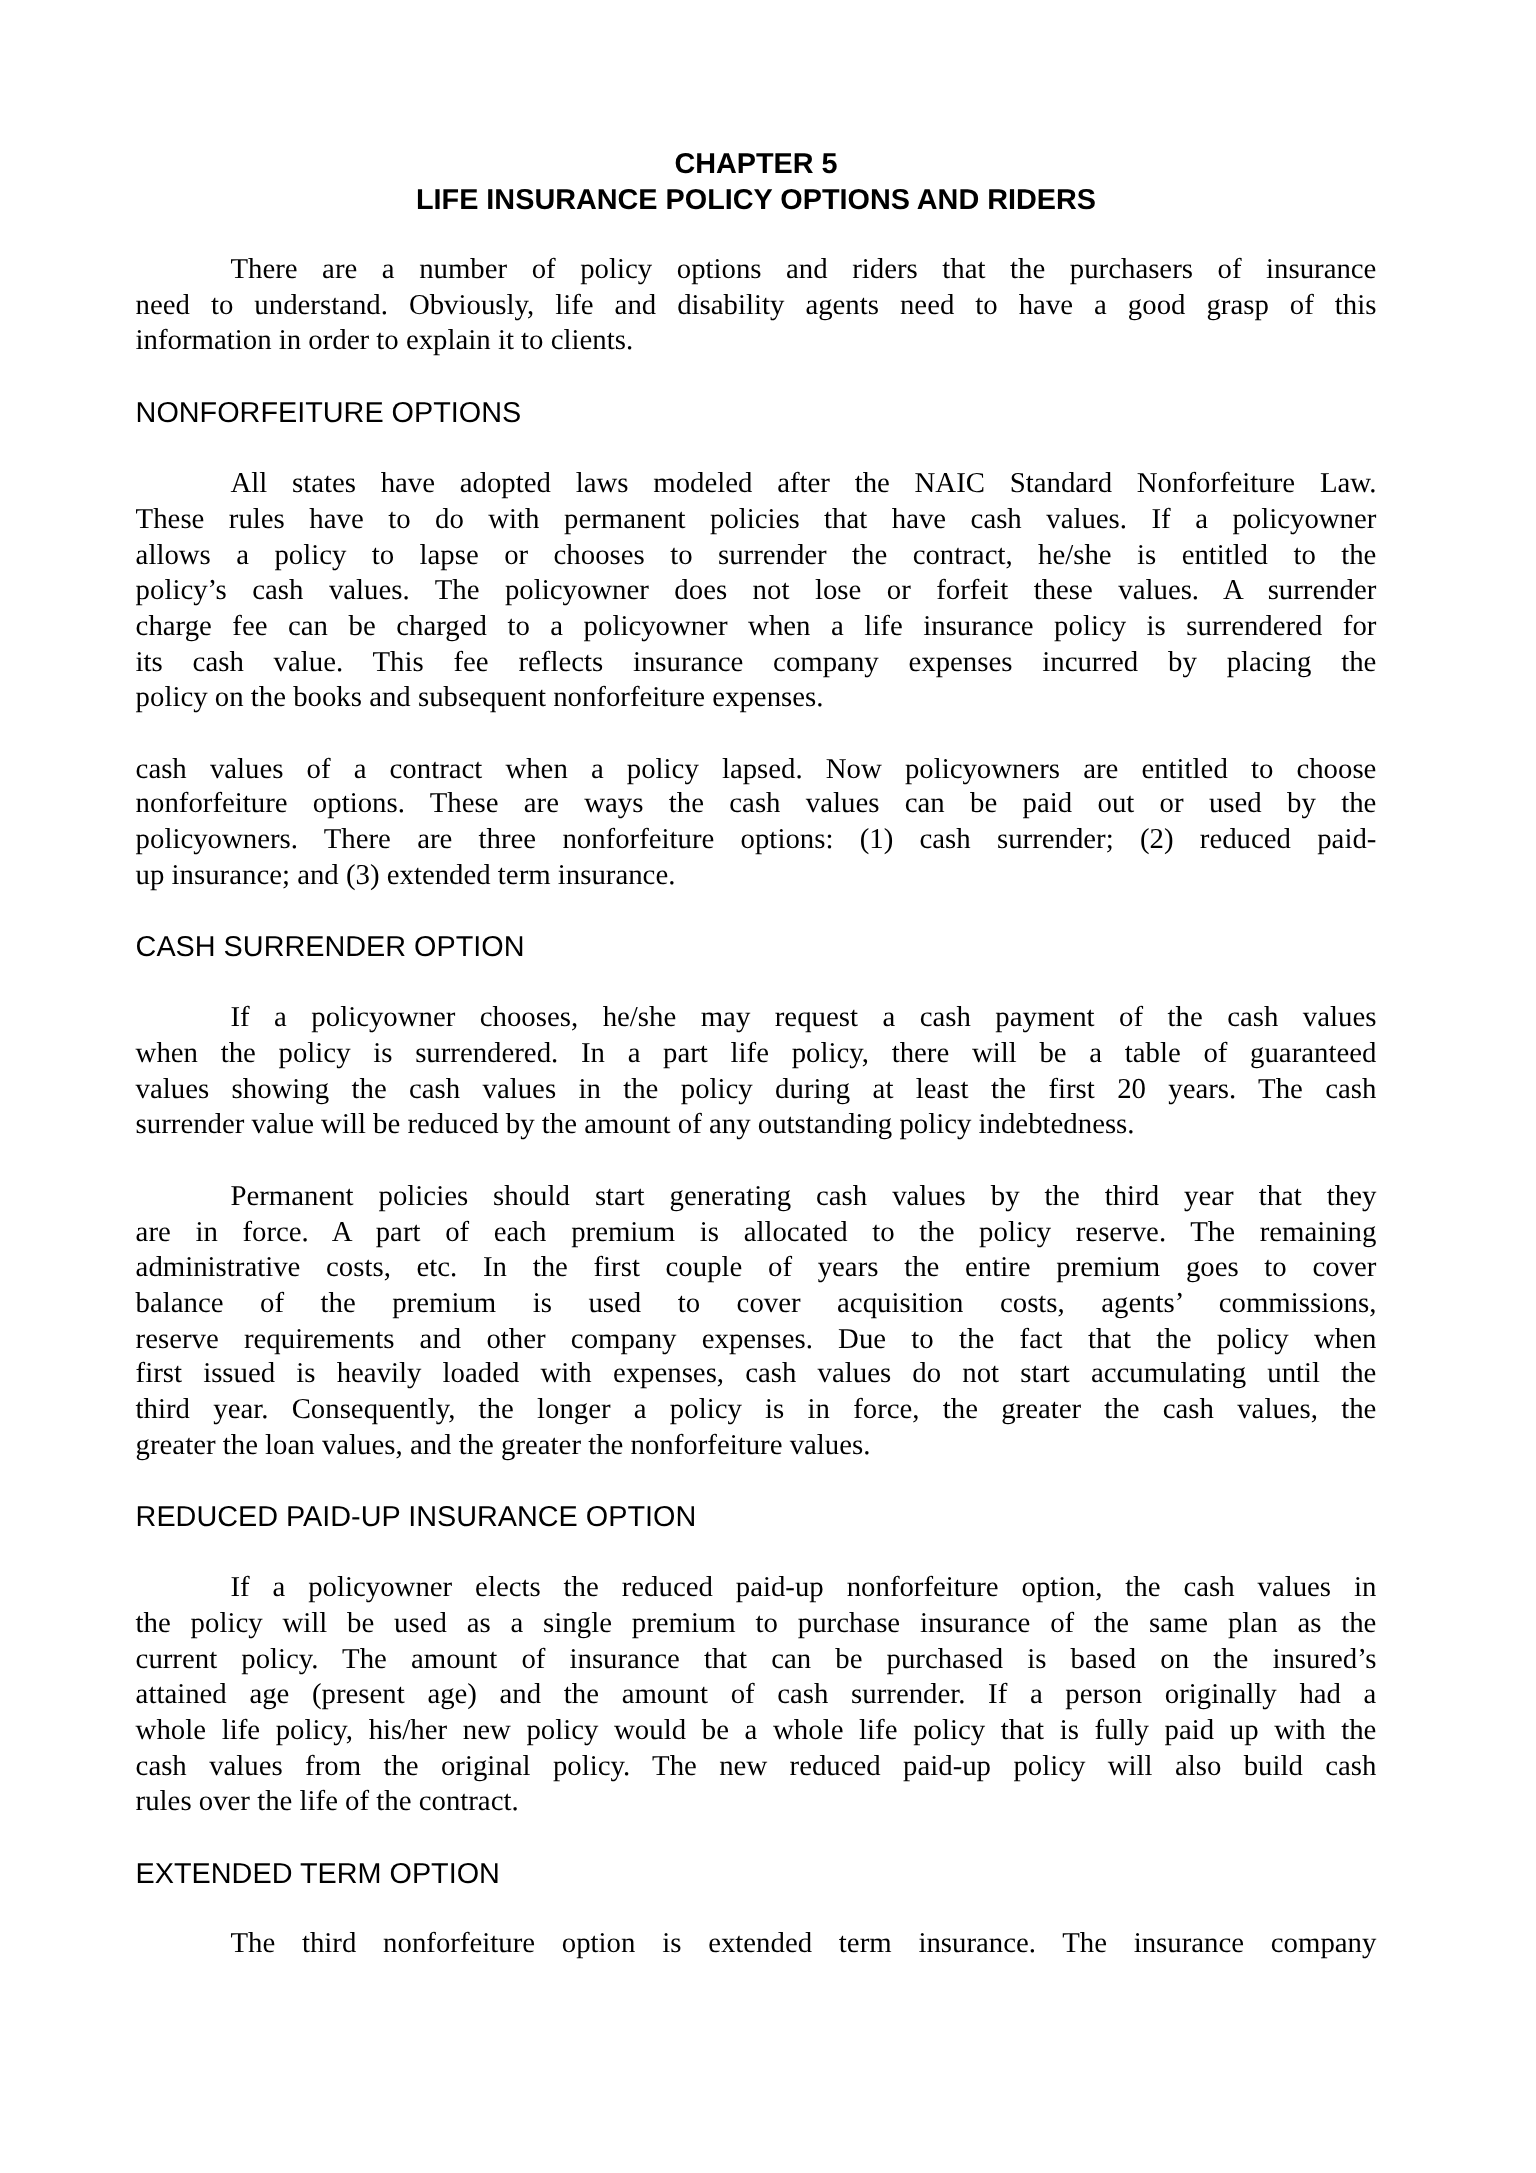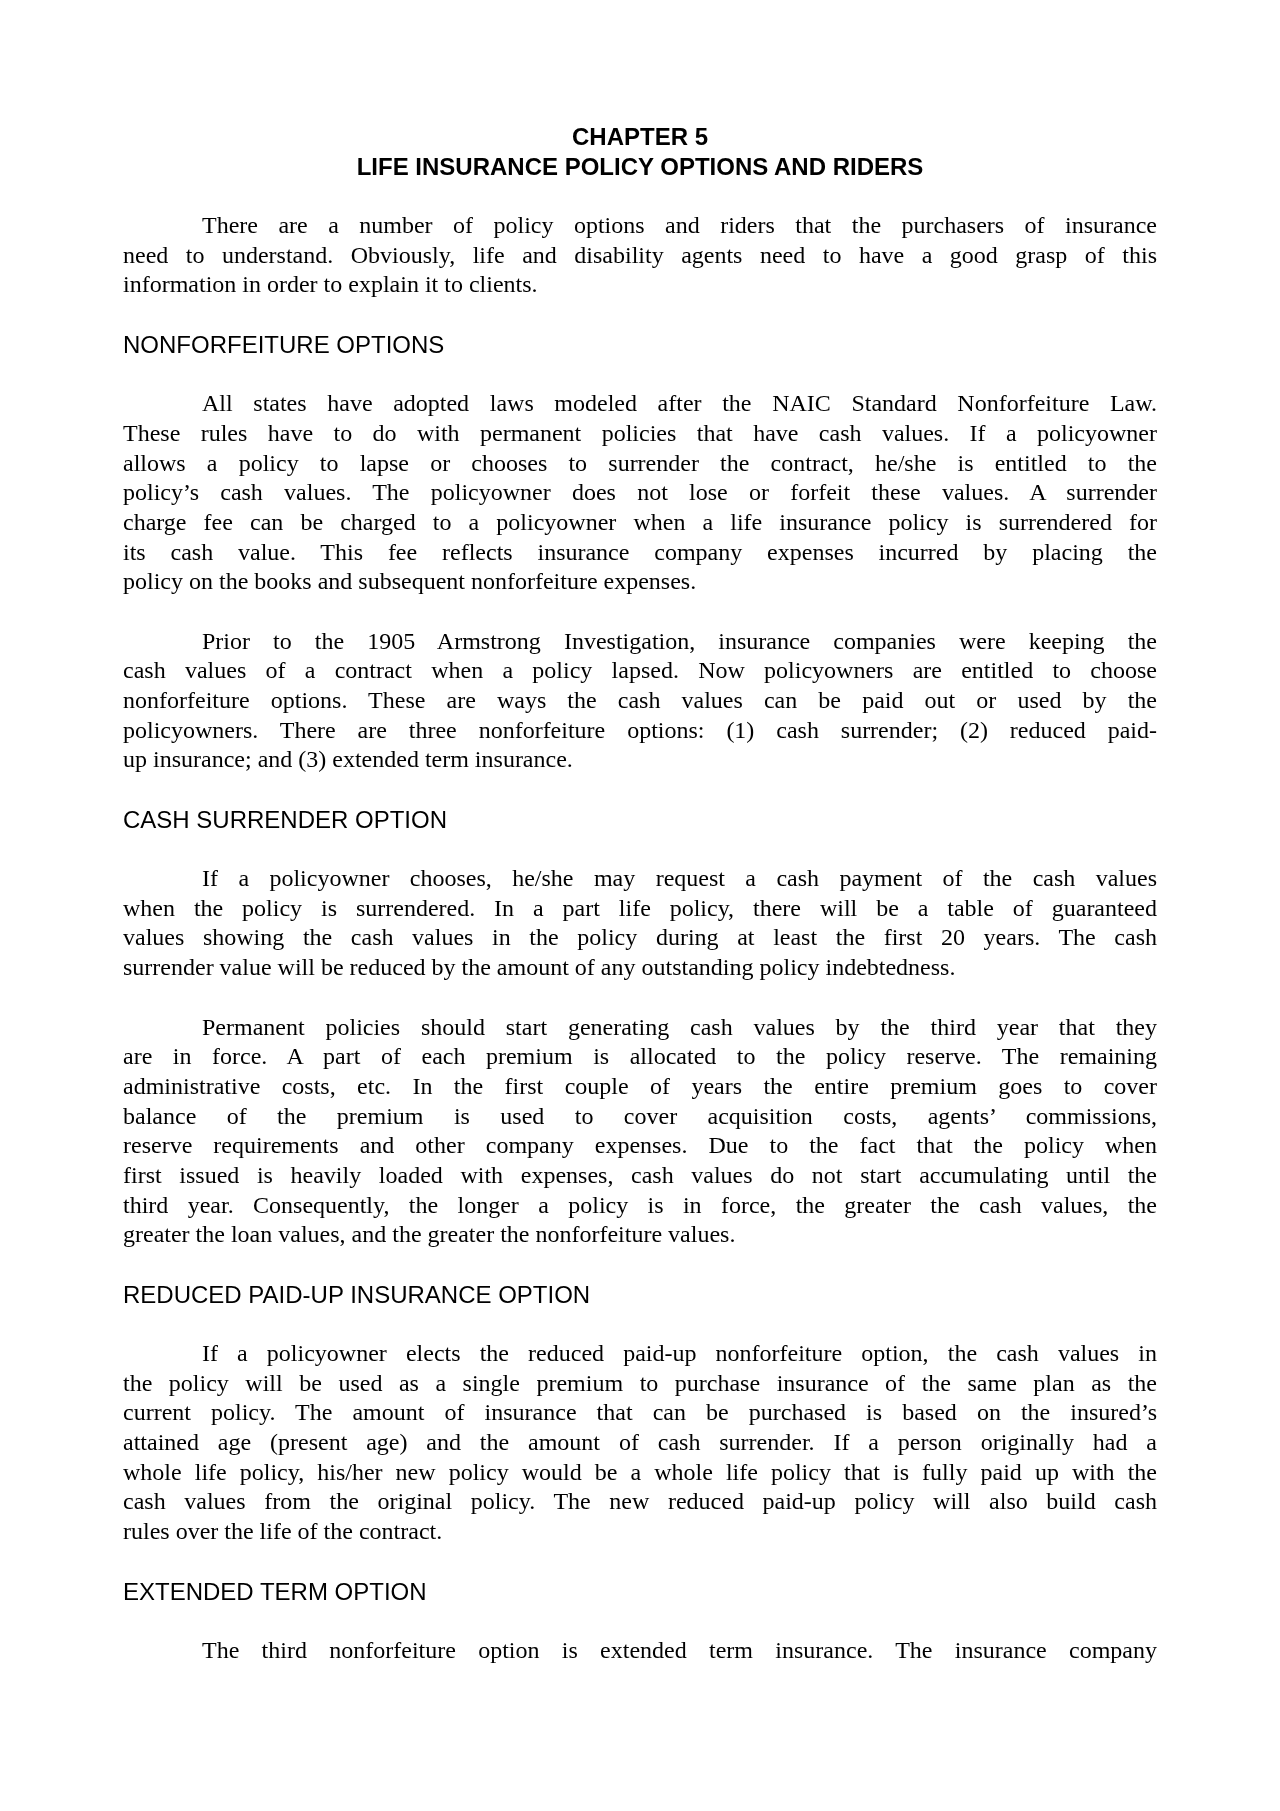--- a/index.html
+++ b/index.html
@@ -10,21 +10,21 @@
   body {
     width: 1280px;
     height: 1811px;
     position: relative;
     overflow: hidden;
     font-family: "Liberation Sans", sans-serif;
     color: #000000;
   }
   .page {
     position: absolute;
-    left: 123px;
+    left: 113px;
     top: 122px;
     width: 1034px;
     font-size: 24px;
     line-height: 29.68px;
   }
   .title {
     text-align: center;
     font-weight: bold;
     margin: 0;
   }
@@ -73,21 +73,20 @@
     <span class="line first">All states have adopted laws modeled after the NAIC Standard Nonforfeiture Law.</span>
     <span class="line">These rules have to do with permanent policies that have cash values.  If a policyowner</span>
     <span class="line">allows a policy to lapse or chooses to surrender the contract, he/she is entitled to the</span>
     <span class="line">policy’s cash values.  The policyowner does not lose or forfeit these values.  A surrender</span>
     <span class="line">charge fee can be charged to a policyowner when a life insurance policy is surrendered for</span>
     <span class="line">its cash value.  This fee reflects insurance company expenses incurred by placing the</span>
     <span class="line last">policy on the books and subsequent nonforfeiture expenses.</span>
   </div>
 
   <div class="para">
-    <span class="line first">Prior to the 1905 Armstrong Investigation, insurance companies were keeping the</span>
     <span class="line">cash values of a contract when a policy lapsed.  Now policyowners are entitled to choose</span>
     <span class="line">nonforfeiture options.  These are ways the cash values can be paid out or used by the</span>
     <span class="line">policyowners.  There are three nonforfeiture options: (1) cash surrender; (2) reduced paid-</span>
     <span class="line last">up insurance; and (3) extended term insurance.</span>
   </div>
 
   <div class="sub-heading">CASH SURRENDER OPTION</div>
 
   <div class="para">
     <span class="line first">If a policyowner chooses, he/she may request a cash payment of the cash values</span>

